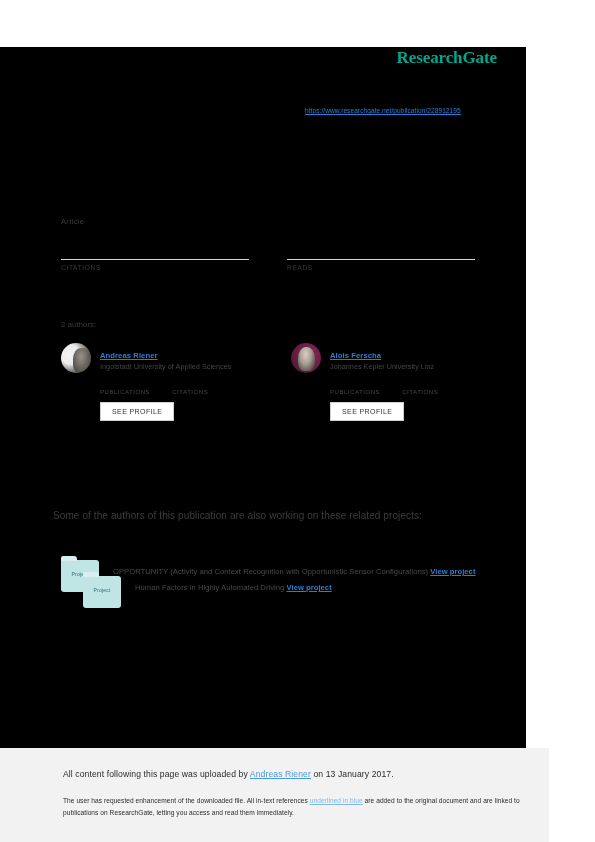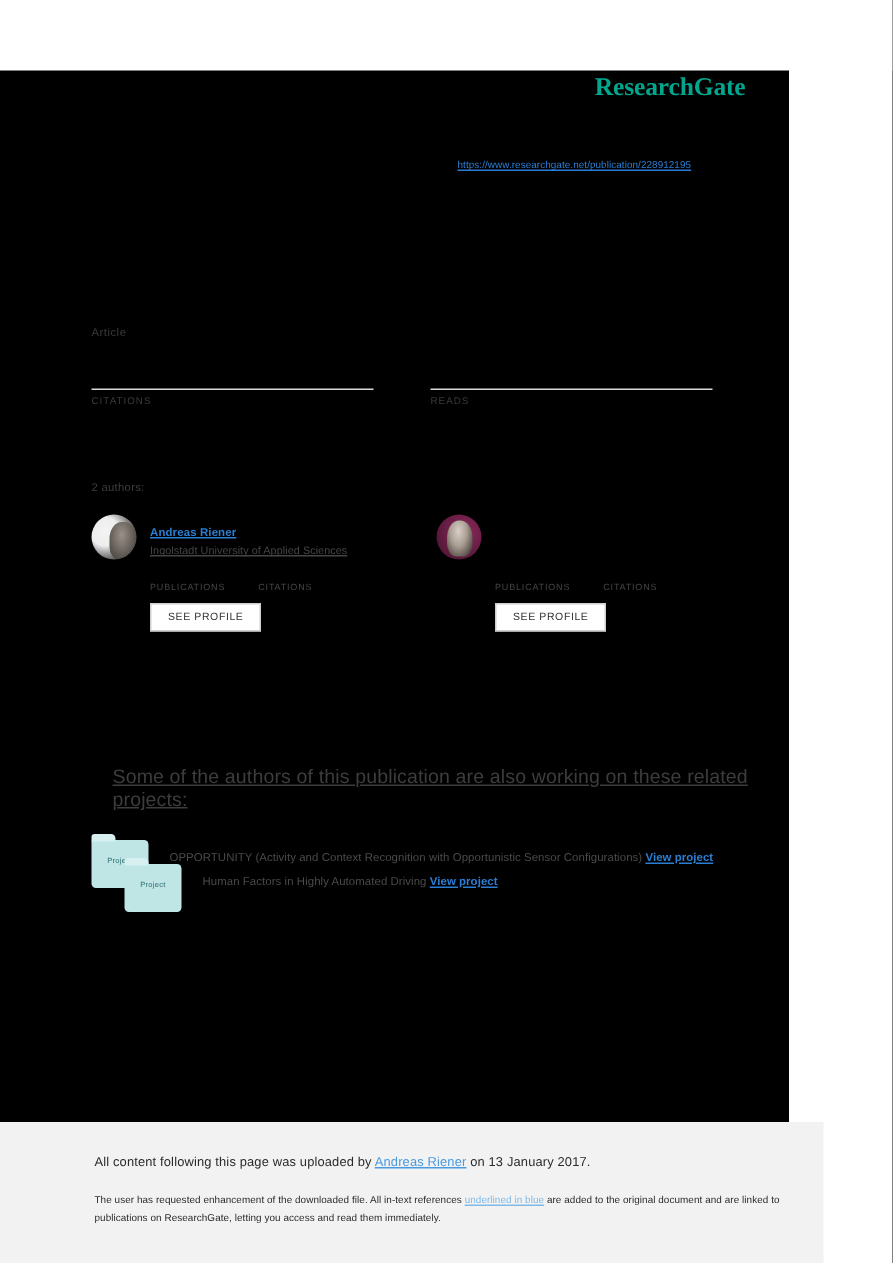--- a/index.html
+++ b/index.html
@@ -179,21 +179,20 @@
     font-size: 7.6px;
     font-weight: bold;
     color: #2a7fd4;
     letter-spacing: 0.1px;
     margin-bottom: 5px;
   }
   .author-affil {
     font-size: 7.2px;
     color: #454545;
     letter-spacing: 0.05px;
-    text-decoration: underline;
   }
   .author-stats {
     display: flex;
     margin-left: 39px;
     margin-top: 7px;
   }
   .stat {
     margin-right: 22px;
   }
   .stat-value {
@@ -214,26 +213,25 @@
     background: #ffffff;
     color: #333333;
     font-size: 7px;
     letter-spacing: 0.4px;
     padding: 5px 11px 5px 11px;
   }
 
   
   .projects-heading {
     position: absolute;
-    left: 75px;
+    left: 53px;
     top: 463px;
-    font-size: 13px;
+    font-size: 10px;
     color: #3d3d3d;
     letter-spacing: 0.1px;
-    text-decoration: underline;
   }
   .project-row {
     position: absolute;
     left: 61px;
     width: 460px;
     display: flex;
     align-items: flex-start;
     margin-top: 23px;
   }
   .project-row-1 { top: 490px; }
@@ -363,20 +361,24 @@
           <div class="stat-value"></div>
           <div class="stat-label">CITATIONS</div>
         </div>
       </div>
       <div class="see-profile">SEE PROFILE</div>
     </div>
 
     <div class="author-card">
       <div class="author-top">
         <div class="avatar avatar-2"></div>
+        <div class="author-names">
+          <a class="author-name" href="#">Alois Ferscha</a>
+          <div class="author-affil">Johannes Kepler University Linz</div>
+        </div>
       </div>
       <div class="author-stats">
         <div class="stat">
           <div class="stat-value"></div>
           <div class="stat-label">PUBLICATIONS</div>
         </div>
         <div class="stat">
           <div class="stat-value"></div>
           <div class="stat-label">CITATIONS</div>
         </div>

